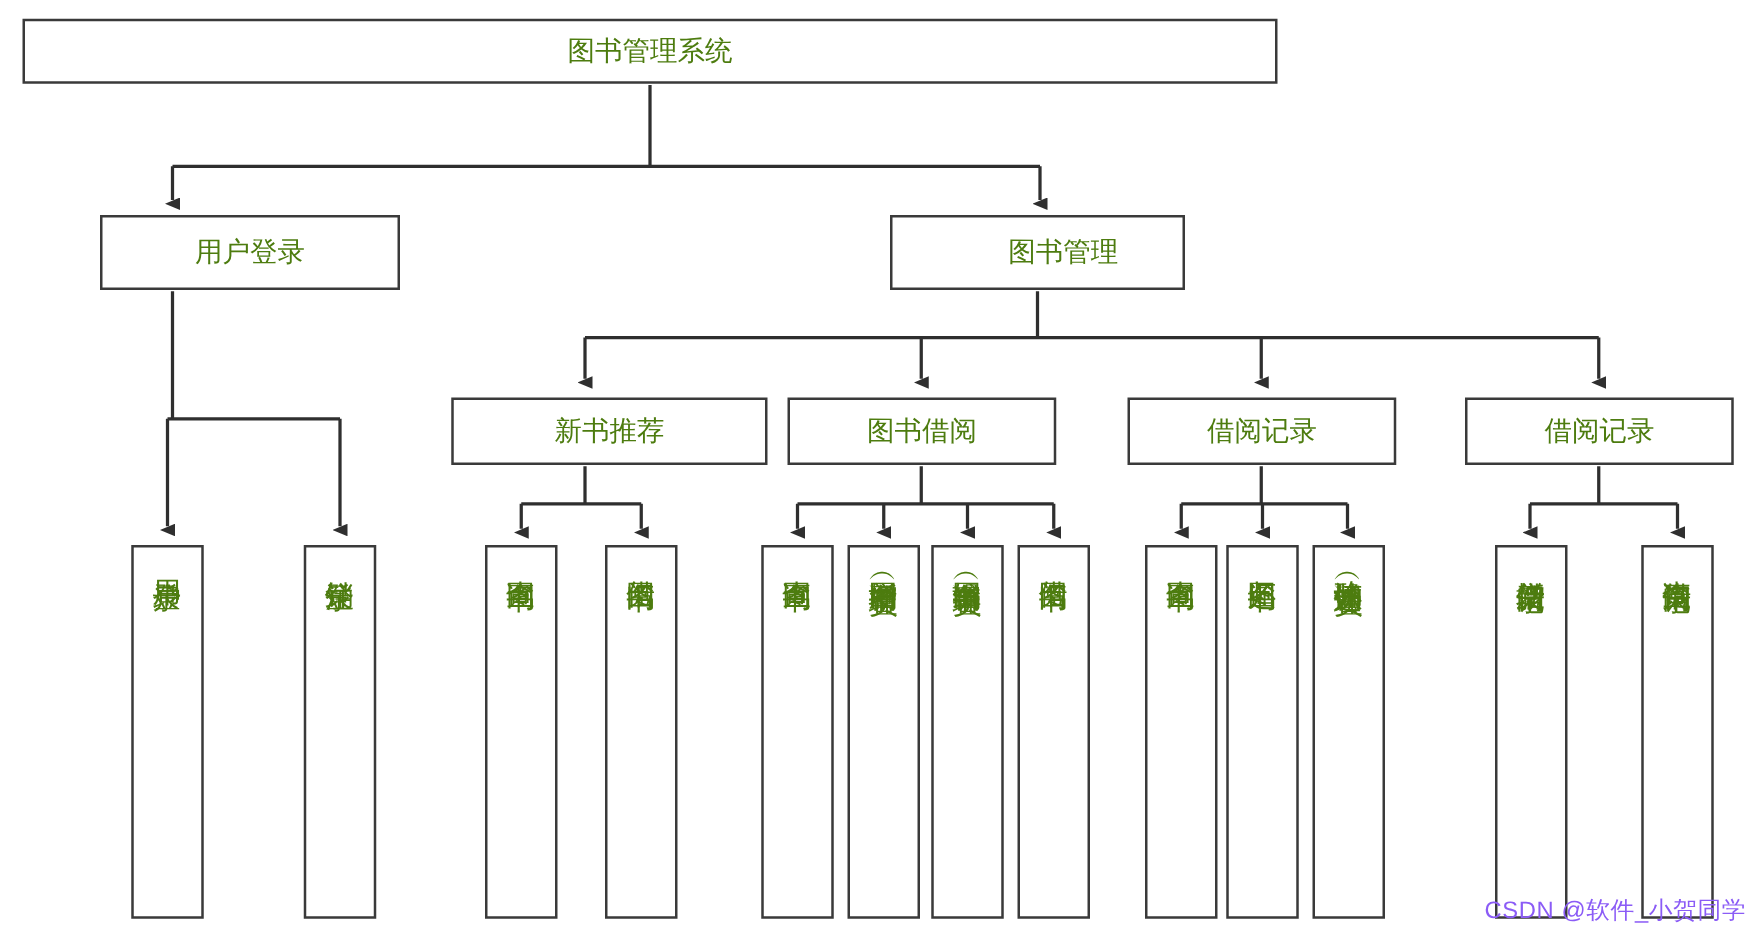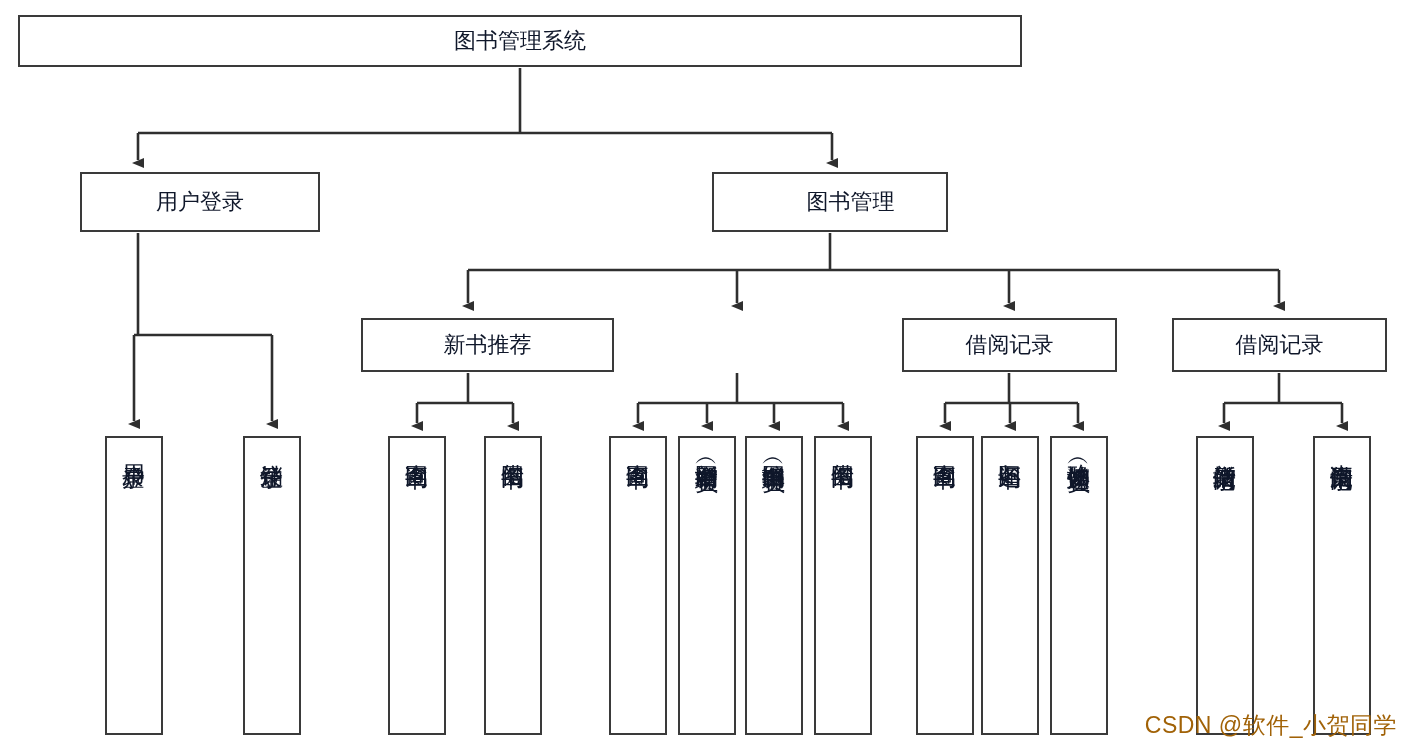--- a/index.html
+++ b/index.html
@@ -26,21 +26,21 @@
     pointer-events: none;
   }
   .node {
     position: absolute;
     box-sizing: border-box;
     background: #ffffff;
     border: 2px solid #3a3a3a;
     display: flex;
     align-items: center;
     justify-content: center;
-    color: #0f172a;
+    color: #4d7c0f;
   }
   .node .label {
     display: block;
     text-align: center;
     line-height: 1.18;
     white-space: nowrap;
   }
   .node.horiz .label {
     font-size: 22px;
   }
@@ -54,22 +54,22 @@
     text-orientation: upright;
     font-size: 23px;
     letter-spacing: 1px;
     line-height: 1.05;
     white-space: pre;
   }
   #watermark {
     position: absolute;
     right: 8px;
     bottom: 6px;
-    font-size: 23px;
-    color: #a16207;
+    font-size: 19px;
+    color: #8b5cf6;
     letter-spacing: 0.5px;
     user-select: none;
   }
 </style>
 </head>
 <body>
 
 <div id="diagram-root">
 
   <svg id="edges" viewBox="0 0 1405 747">
@@ -129,20 +129,23 @@
   <div class="node horiz" style="left:80px; top:172px; width:240px; height:60px;">
     <span class="label">用户登录</span>
   </div>
   <div class="node horiz" style="left:712px; top:172px; width:236px; height:60px;padding-left:41px;">
     <span class="label">图书管理</span>
   </div>
 
   <div class="node horiz" style="left:361px; top:318px; width:253px; height:54px;">
     <span class="label">新书推荐</span>
   </div>
+  <div class="node horiz" style="left:630px; top:318px; width:215px; height:54px;">
+    <span class="label">图书借阅</span>
+  </div>
   <div class="node horiz" style="left:902px; top:318px; width:215px; height:54px;">
     <span class="label">借阅记录</span>
   </div>
   <div class="node horiz" style="left:1172px; top:318px; width:215px; height:54px;">
     <span class="label">借阅记录</span>
   </div>
 
   <div class="node vert" style="left:105px; top:436px; width:58px; height:299px;">
     <span class="label">用户登录</span>
   </div>

